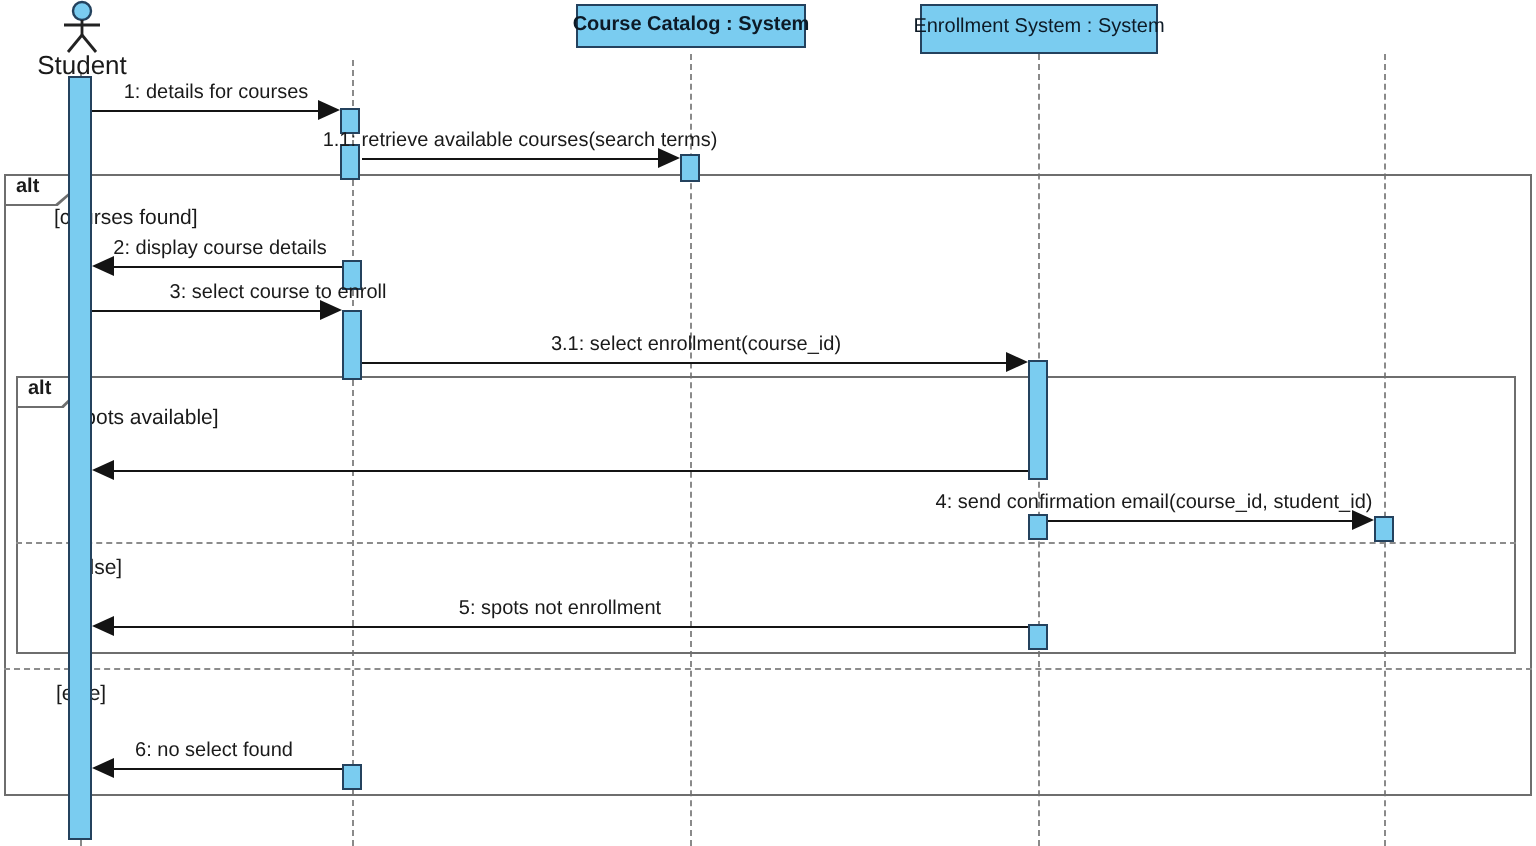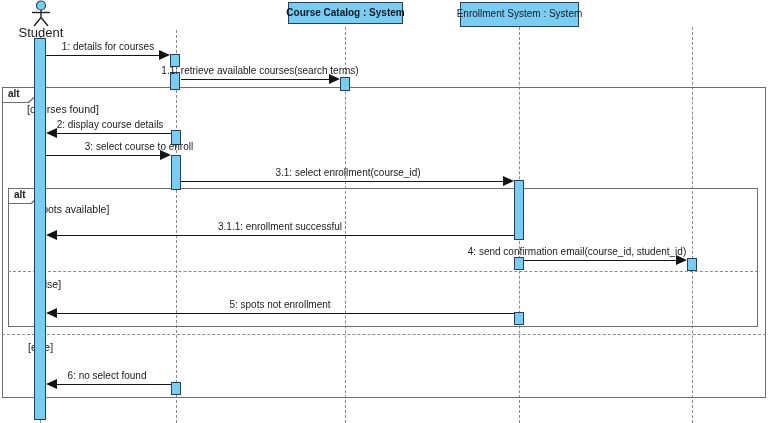--- a/index.html
+++ b/index.html
@@ -106,21 +106,20 @@
   <div class="arrow-l" style="left:46px; top:128px;"></div>
 
   <div class="msg-label" style="left:91px; top:141px;margin-left:48px;">3: select course to enroll</div>
   <div class="msg-line" style="left:46px; top:155px; width:114px;"></div>
   <div class="arrow-r" style="left:160px; top:150px;"></div>
 
   <div class="msg-label" style="left:348px; top:167px;">3.1: select enrollment(course_id)</div>
   <div class="msg-line" style="left:181px; top:181px; width:322px;"></div>
   <div class="arrow-r" style="left:503px; top:176px;"></div>
 
-  <div class="msg-label" style="left:280px; top:221px;">3.1.1: enrollment successful</div>
   <div class="msg-line" style="left:57px; top:235px; width:457px;"></div>
   <div class="arrow-l" style="left:46px; top:230px;"></div>
 
   <div class="msg-label" style="left:577px; top:246px;">4: send confirmation email(course_id, student_id)</div>
   <div class="msg-line" style="left:524px; top:260px; width:152px;"></div>
   <div class="arrow-r" style="left:676px; top:255px;"></div>
 
   <div class="msg-label" style="left:280px; top:299px;">5: spots not enrollment</div>
   <div class="msg-line" style="left:57px; top:313px; width:457px;"></div>
   <div class="arrow-l" style="left:46px; top:308px;"></div>

